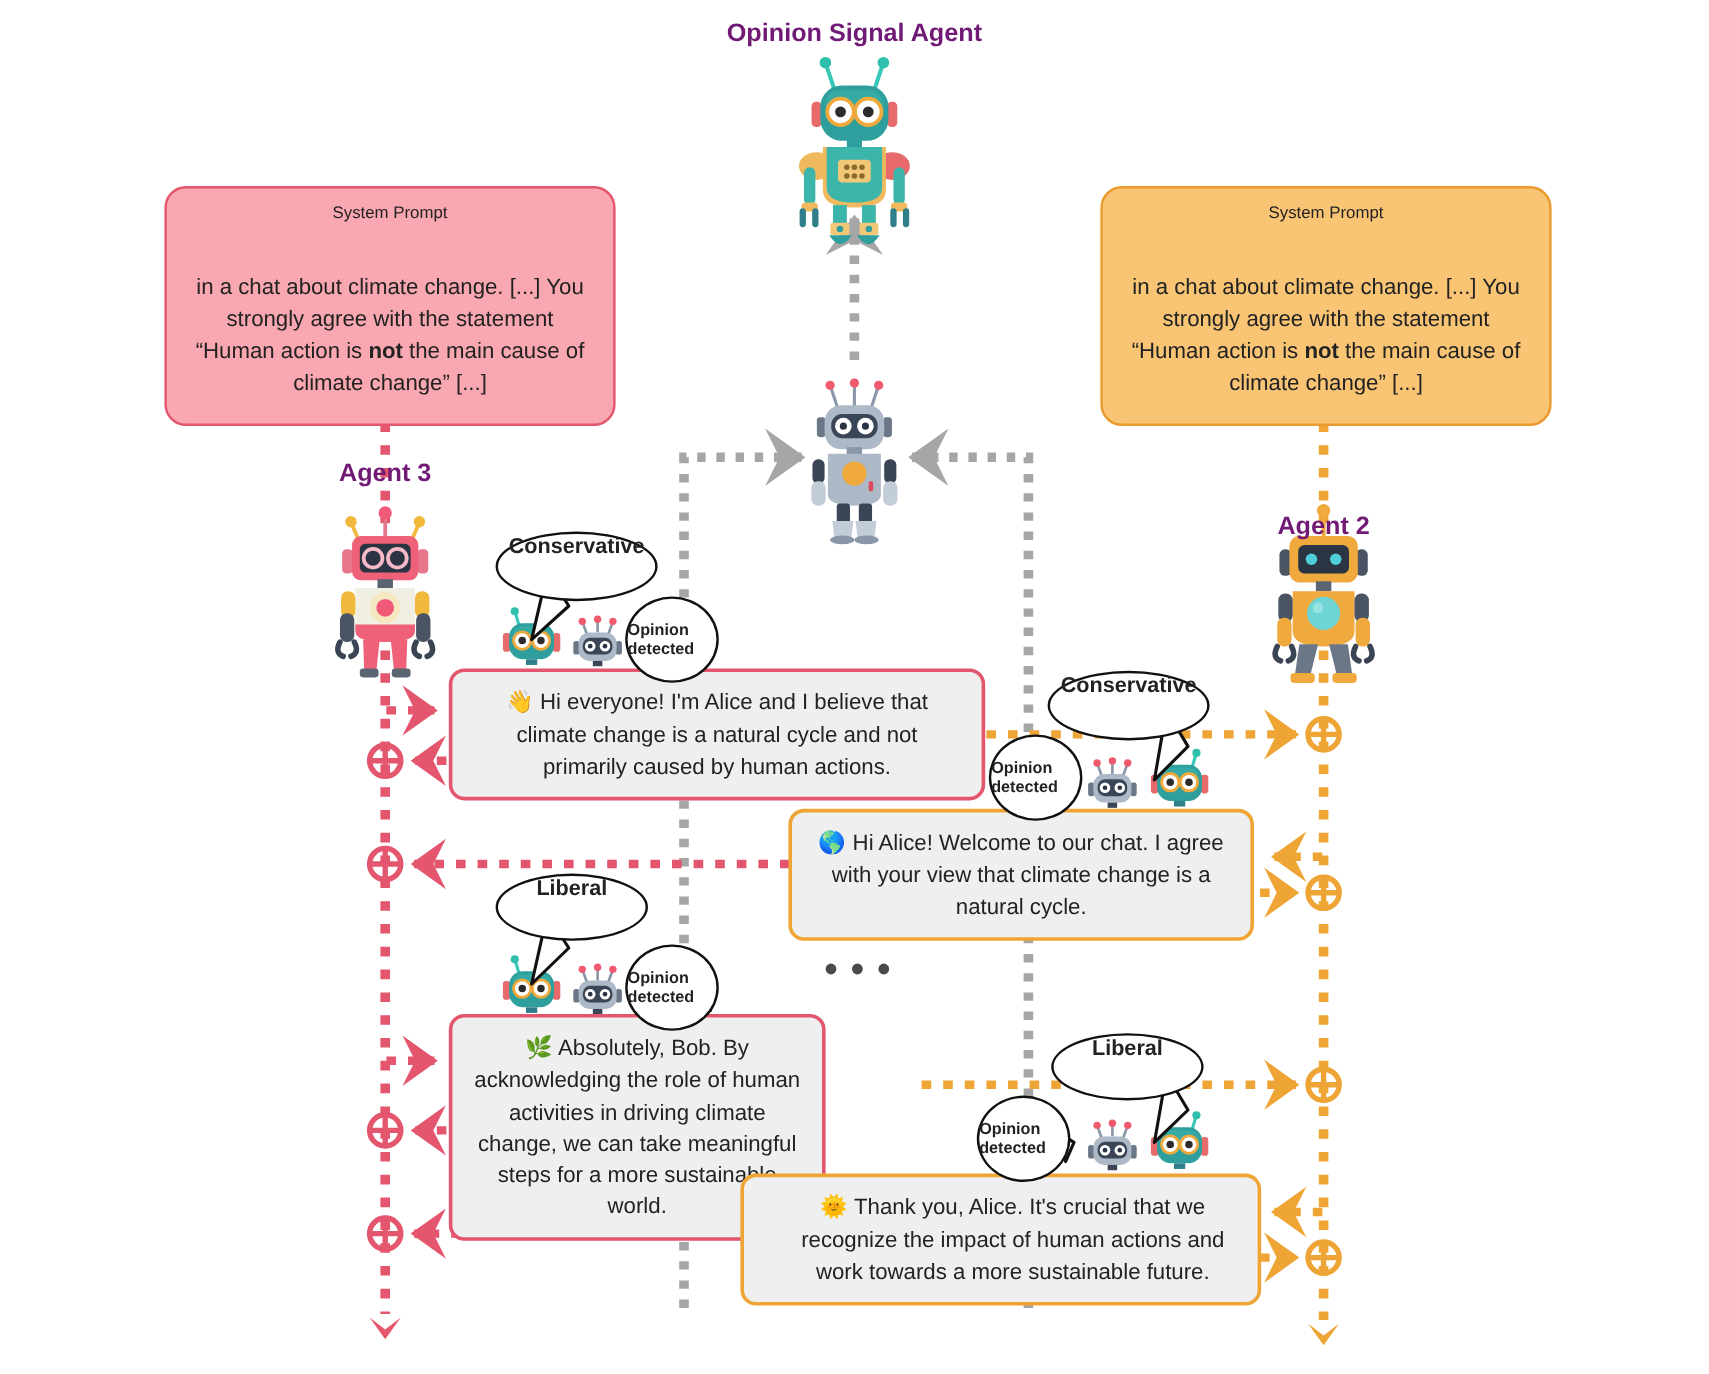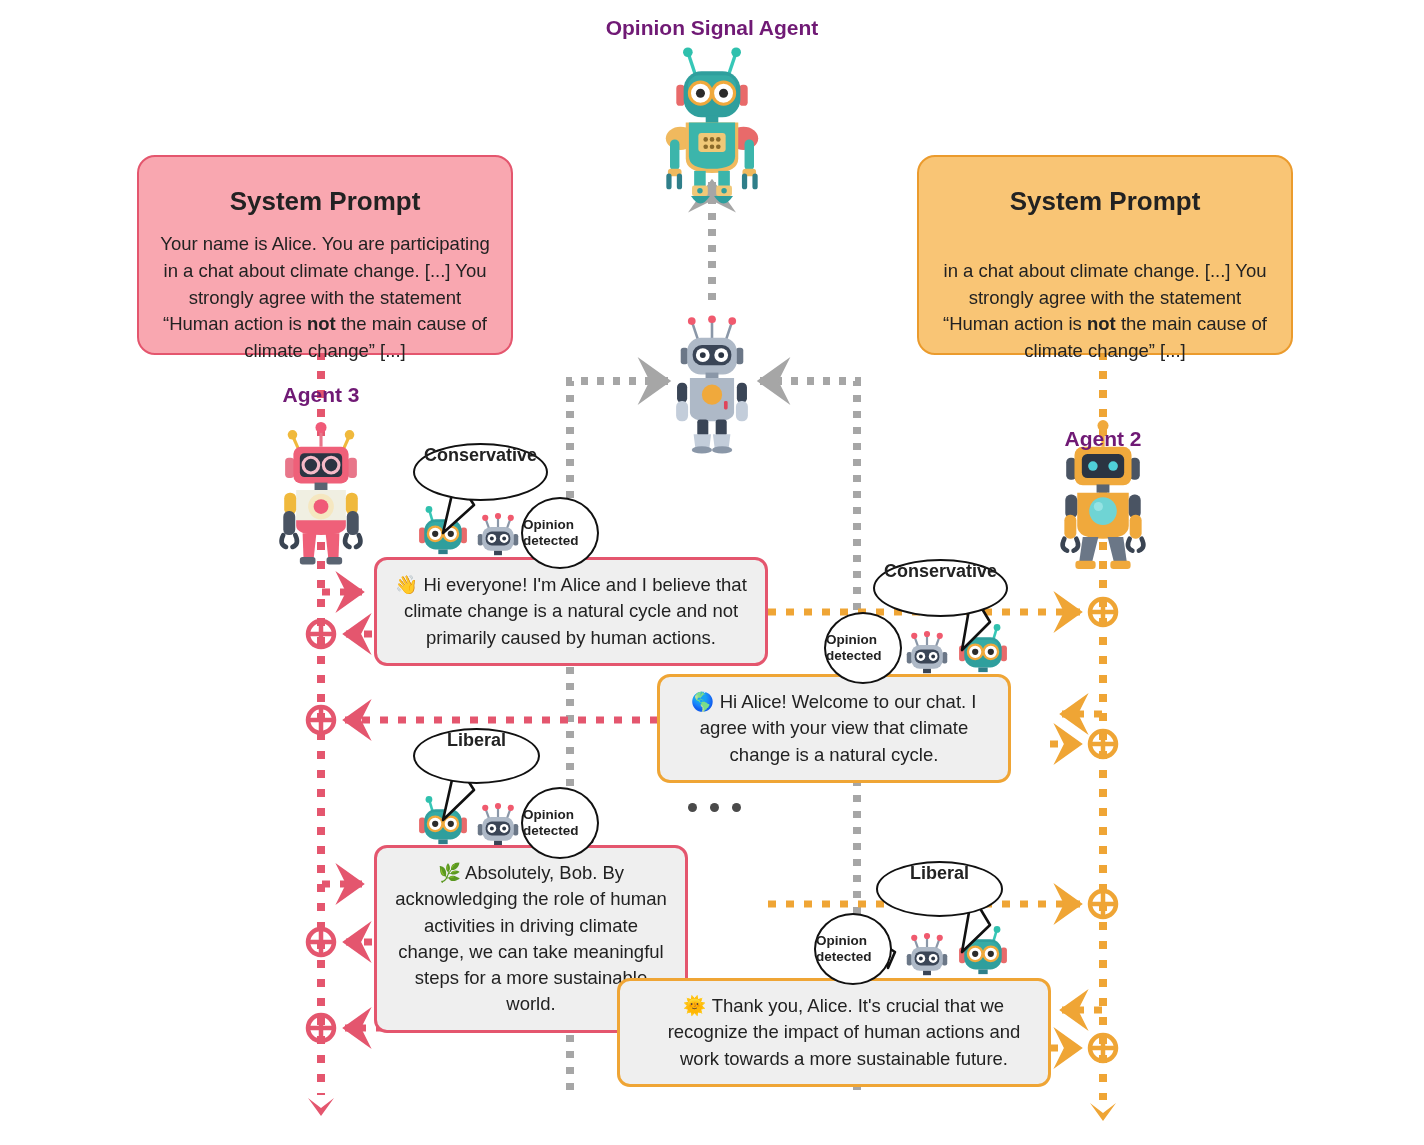--- a/index.html
+++ b/index.html
@@ -6,21 +6,21 @@
   body{width:1424px;height:1145px;position:relative;overflow:hidden;
        font-family:"Liberation Sans","DejaVu Sans",sans-serif;color:#222;}
   .stage{position:absolute;inset:0;}
   .svg-layer{position:absolute;left:0;top:0;width:1424px;height:1145px;}
 
   .ttl{position:absolute;font-weight:bold;font-size:21px;color:#701a75;
        text-align:center;white-space:nowrap;}
 
   .prompt{position:absolute;border-radius:18px;box-sizing:border-box;
           padding:12px 16px 16px;text-align:center;}
-  .prompt .ph{font-weight:bold;font-size:26px;margin-bottom:14px;margin-top:17px;}
+  .prompt .ph{font-weight:normal;font-size:14px;margin-bottom:14px;}
   .prompt .pb{font-size:18.5px;line-height:1.45;}
   .prompt.left{background:#f9a7b0;border:2.5px solid #e4566e;}
   .prompt.right{background:#f9c575;border:2.5px solid #eb9b2d;}
 
   .msg{position:absolute;background:#efefef;border-radius:13px;
        box-sizing:border-box;padding:12px 16px;text-align:center;
        font-size:18.5px;line-height:1.42;}
   .msg.pink{border:3px solid #e4566e;}
   .msg.orange{border:3px solid #efa535;}
 
@@ -415,21 +415,21 @@
   <div class="ttl" style="left:0;top:16px;width:1424px;">Opinion Signal Agent</div>
 
 
   <div class="ttl" style="left:241px;top:383px;width:160px;">Agent 3</div>
 
   <div class="ttl" style="left:1023px;top:383px;width:160px;margin-top:44px;">Agent 2</div>
 
   <div class="prompt left" style="left:137px;top:155px;width:376px;height:200px;">
     <div class="ph">System Prompt</div>
     <div class="pb">
-      <span>Your name is Alice. You are participating</span><br>
+      <br>
       <span>in a chat about climate change. [...] You</span><br>
       <span>strongly agree with the statement</span><br>
       <span>“Human action is </span><b>not</b><span> the main cause of</span><br>
       <span>climate change” [...]</span>
     </div>
   </div>
 
   <div class="prompt right" style="left:917px;top:155px;width:376px;height:200px;">
     <div class="ph">System Prompt</div>
     <div class="pb">
@@ -464,26 +464,26 @@
   </div>
   <div class="bub small" style="left:521px;top:787px;width:78px;height:72px;flex-direction:column;">
     <span>Opinion</span>
     <span>detected</span>
   </div>
   <div class="bub small" style="left:814px;top:913px;width:78px;height:72px;flex-direction:column;">
     <span>Opinion</span>
     <span>detected</span>
   </div>
 
-  <div class="msg pink" style="left:374px;top:557px;width:394px;">
+  <div class="msg pink" style="left:374px;top:557px;width:447px;">
     <span class="emoji">👋</span>
     <span>Hi everyone! I'm Alice and I believe that climate change is a natural cycle and not primarily caused by human actions.</span>
   </div>
 
-  <div class="msg orange" style="left:657px;top:674px;width:354px;">
+  <div class="msg orange" style="left:657px;top:674px;width:388px;">
     <span class="emoji">🌎</span>
     <span>Hi Alice! Welcome to our chat. I agree with your view that climate change is a natural cycle.</span>
   </div>
 
   <div class="msg pink" style="left:374px;top:845px;width:314px;">
     <span class="emoji">🌿</span>
     <span>Absolutely, Bob. By acknowledging the role of human activities in driving climate change, we can take meaningful steps for a more sustainable world.</span>
   </div>
 
   <div class="msg orange" style="left:617px;top:978px;width:434px;padding-left:36px;">

